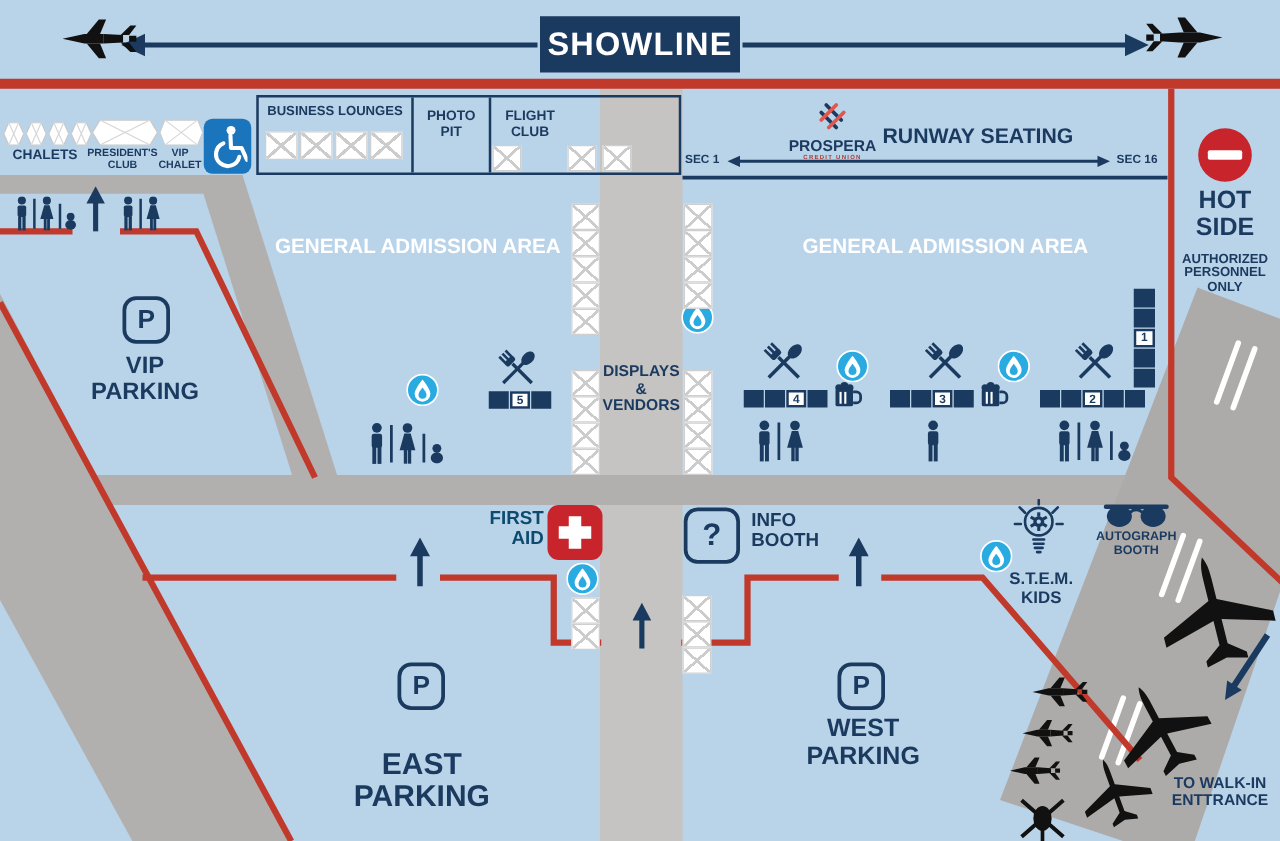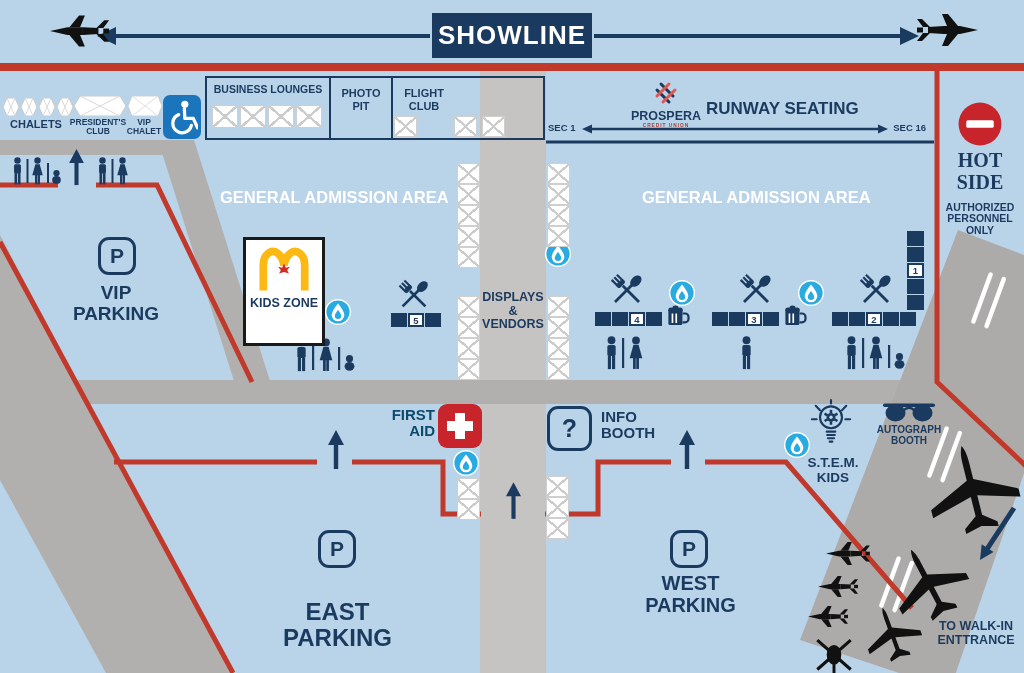--- a/index.html
+++ b/index.html
@@ -354,21 +354,21 @@
   <div class="pname">PROSPERA</div>
   <div class="psub">CREDIT UNION</div>
 </div>
 <div class="lbl" style="left:706px;top:100px;width:160px;font-size:17px;text-align:left;">RUNWAY SEATING</div>
 <div class="lbl" style="left:548px;top:123px;width:40px;font-size:9.5px;text-align:left;">SEC 1</div>
 <div class="lbl" style="left:886px;top:123px;width:40px;font-size:9.5px;text-align:right;">SEC 16</div>
 
 <div class="lbl white" style="left:220px;top:189px;width:215px;font-size:16.5px;color:#fff;">GENERAL ADMISSION AREA</div>
 <div class="lbl white" style="left:642px;top:189px;width:215px;font-size:16.5px;color:#fff;">GENERAL ADMISSION AREA</div>
 
-<div class="lbl" style="left:936px;top:150px;width:88px;font-size:20px;white-space:normal;font-family:Liberation Serif, serif;">
+<div class="lbl" style="left:936px;top:150px;width:88px;font-size:20px;white-space:normal;">
   <div>HOT</div>
       <div>SIDE</div>
 </div>
 <div class="lbl" style="left:934px;top:202px;width:92px;font-size:10.5px;white-space:normal;">
   <div>AUTHORIZED</div>
       <div>PERSONNEL</div>
       <div>ONLY</div>
 </div>
 
 <div class="pbox" style="left:98px;top:237px;">P</div>
@@ -380,27 +380,20 @@
 <div class="lbl" style="left:280px;top:599px;width:115px;font-size:24px;white-space:normal;">
   <div>EAST</div>
       <div>PARKING</div>
 </div>
 <div class="pbox" style="left:670px;top:530px;">P</div>
 <div class="lbl" style="left:633px;top:573px;width:115px;font-size:20px;white-space:normal;">
   <div>WEST</div>
       <div>PARKING</div>
 </div>
 
-<div class="ov kidszone">
-  <svg width="54" height="48" viewBox="0 0 60 52" style="margin-top:5px;">
-    <path d="M7,50 V22 C7,8 17,4 22.5,8 C27.5,11.5 29,16 30,22 C31,16 32.5,11.5 37.5,8 C43,4 53,8 53,22 V50" stroke="#fdb913" stroke-width="8.5" fill="none"></path>
-    <polygon points="30,20 32,24.5 36.5,23.5 33.5,27.5 35.5,31 30,29.3 24.5,31 26.5,27.5 23.5,23.5 28,24.5" fill="#d52b1e"></polygon>
-  </svg>
-  <div style="font-weight:bold;color:#1b3a5f;font-size:12.5px;margin-top:3px;">KIDS ZONE</div>
-</div>
 
 <div class="lbl" style="left:478px;top:291px;width:70px;font-size:12.5px;white-space:normal;">
   <div>DISPLAYS</div>
       <div>&amp;</div>
       <div>VENDORS</div>
 </div>
 
 <div class="xbox" style="left:457px;top:163px;"></div>
 <div class="xbox" style="left:457px;top:184px;"></div>
 <div class="xbox" style="left:457px;top:205px;"></div>

